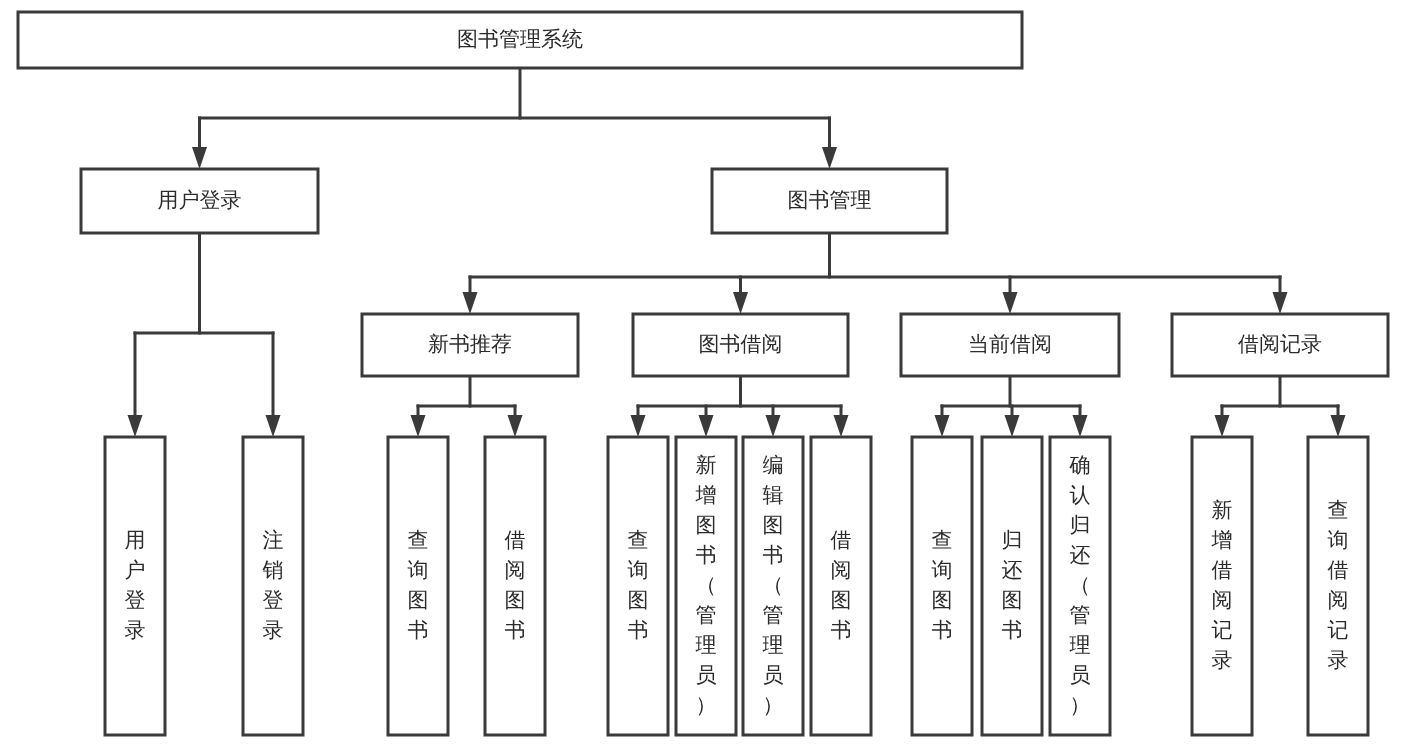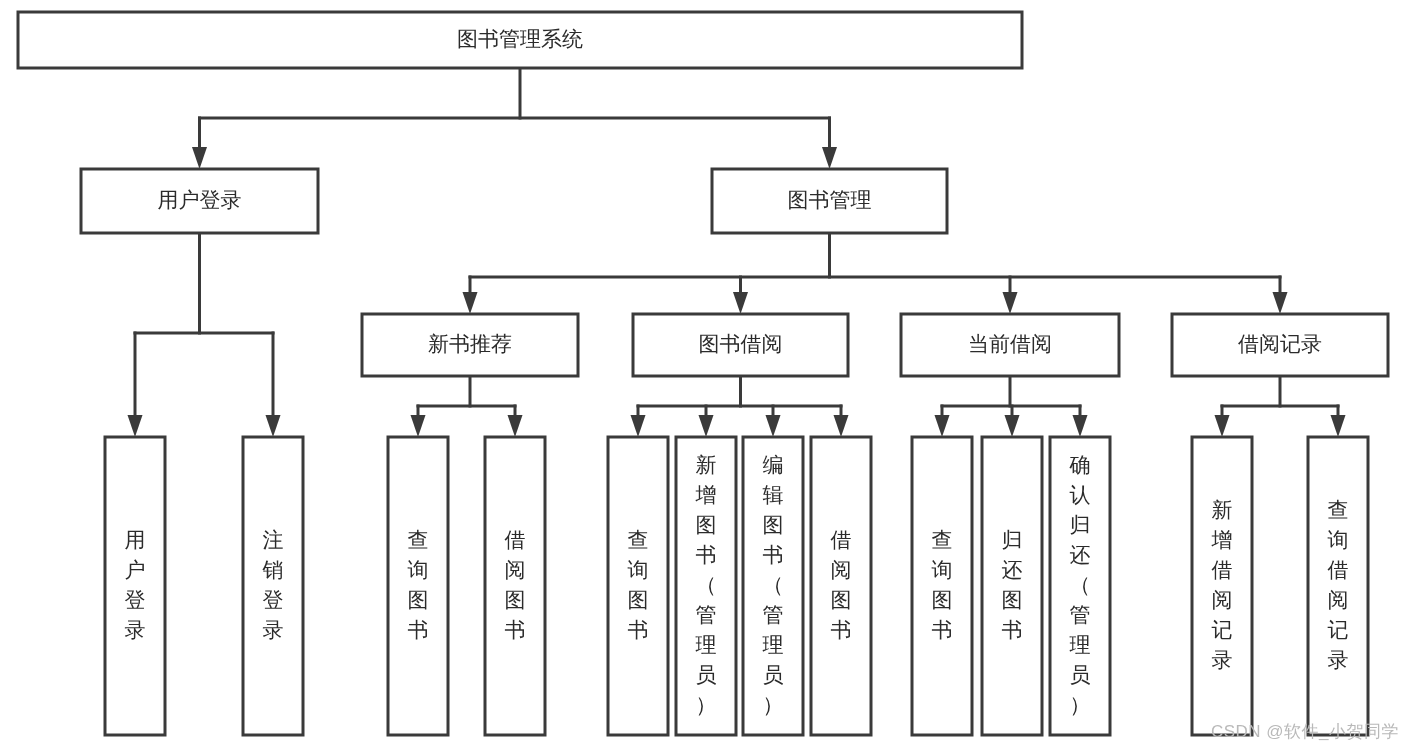--- a/index.html
+++ b/index.html
@@ -163,14 +163,13 @@
         <g>
           <rect x="1192" y="437" width="60" height="298" class="node-box"></rect>
           <text x="1222" y="586" class="node-label vertical"><tspan x="1222" y="511">新</tspan><tspan x="1222" y="541">增</tspan><tspan x="1222" y="571">借</tspan><tspan x="1222" y="601">阅</tspan><tspan x="1222" y="631">记</tspan><tspan x="1222" y="661">录</tspan></text>
         </g>
         <g>
           <rect x="1308" y="437" width="60" height="298" class="node-box"></rect>
           <text x="1338" y="586" class="node-label vertical"><tspan x="1338" y="511">查</tspan><tspan x="1338" y="541">询</tspan><tspan x="1338" y="571">借</tspan><tspan x="1338" y="601">阅</tspan><tspan x="1338" y="631">记</tspan><tspan x="1338" y="661">录</tspan></text>
         </g>
       </g>
   </svg>
-  <div class="watermark">CSDN @软件_小贺同学</div>
 </div>
 
 </body></html>

